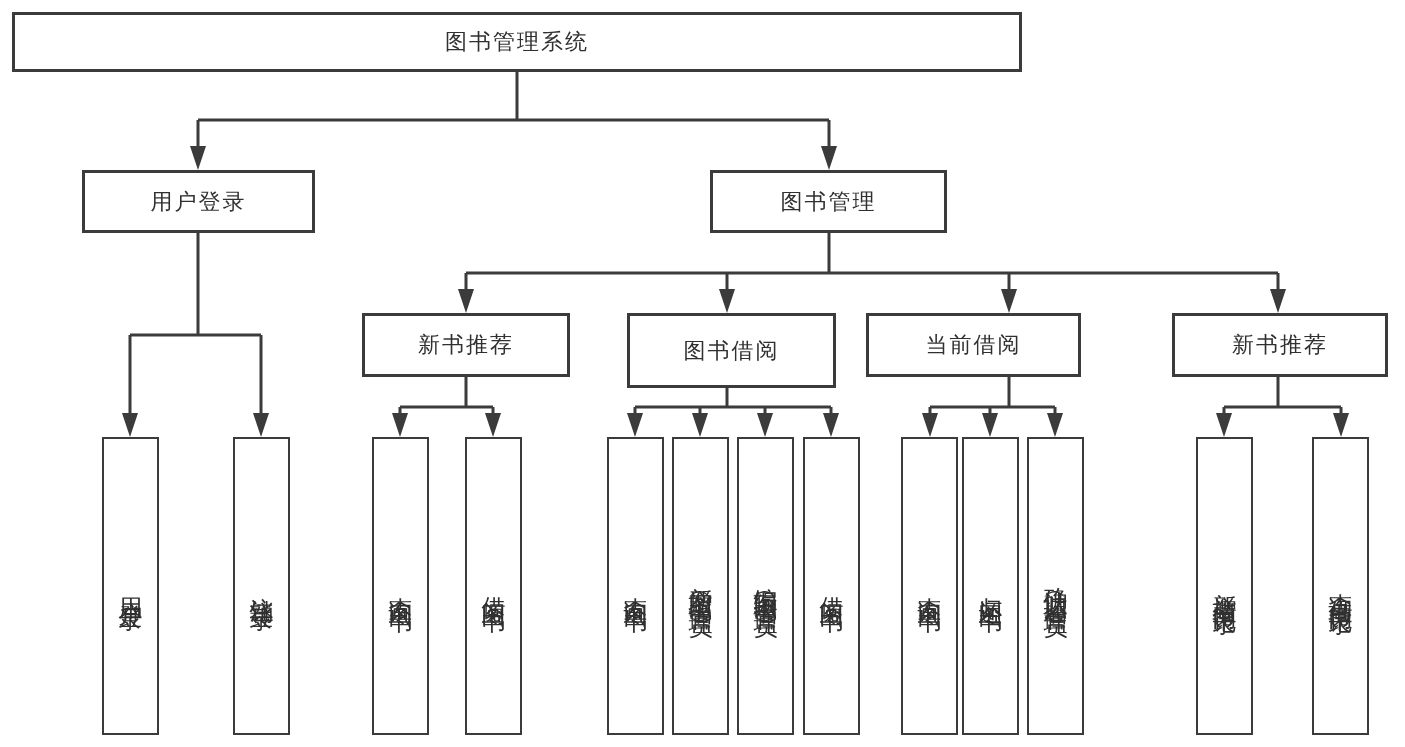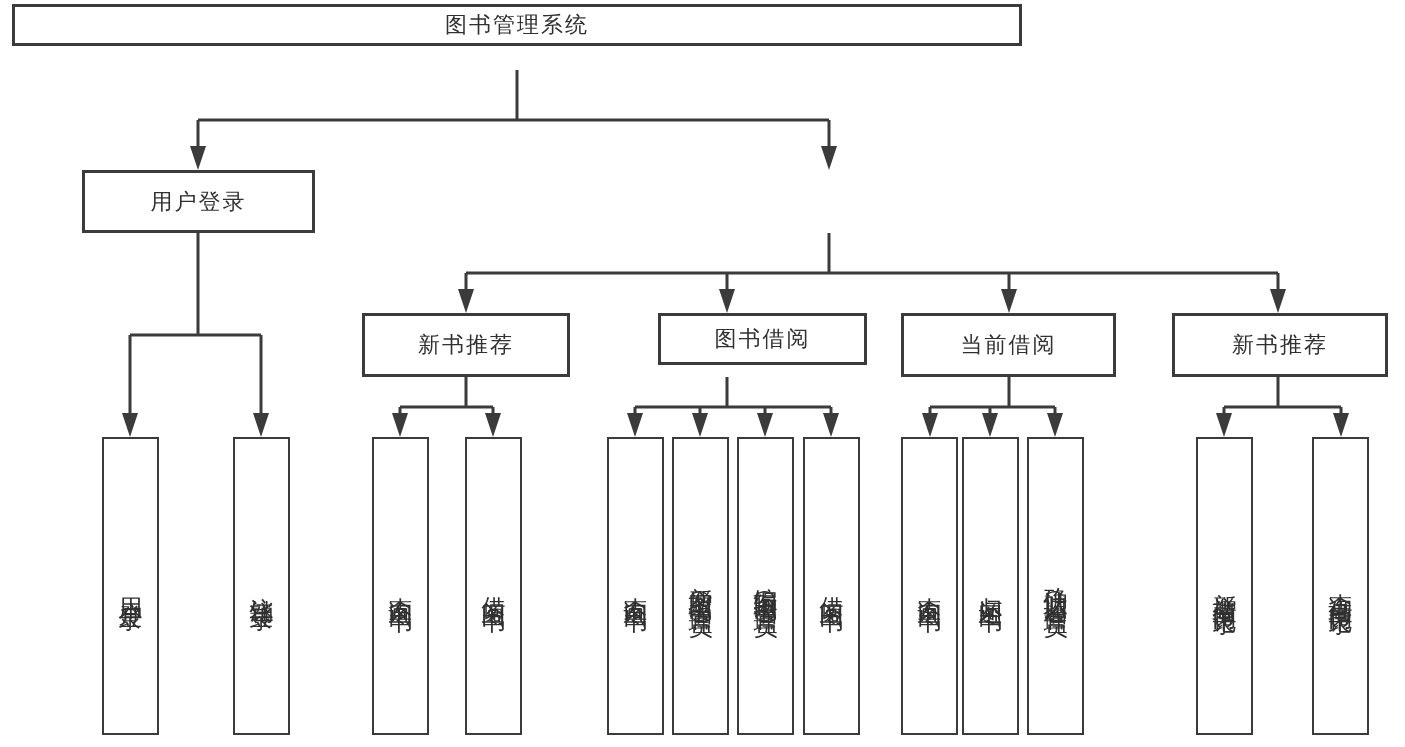--- a/index.html
+++ b/index.html
@@ -95,35 +95,38 @@
       <polygon points="757,413 773,413 765,437"></polygon>
       <polygon points="823,413 839,413 831,437"></polygon>
       <polygon points="922,413 938,413 930,437"></polygon>
       <polygon points="982,413 998,413 990,437"></polygon>
       <polygon points="1047,413 1063,413 1055,437"></polygon>
       <polygon points="1216,413 1232,413 1224,437"></polygon>
       <polygon points="1333,413 1349,413 1341,437"></polygon>
     </g>
   </svg>
 
-  <div class="node h" style="left:12px;top:4px;width:1010px;height:42px">
+  <div class="node h" style="left:12px;top:12px;width:1010px;height:60px">
     <span>图书管理系统</span>
   </div>
 
   <div class="node h" style="left:82px;top:170px;width:233px;height:63px">
     <span>用户登录</span>
   </div>
+  <div class="node h" style="left:710px;top:170px;width:237px;height:63px">
+    <span>图书管理</span>
+  </div>
 
   <div class="node h" style="left:362px;top:313px;width:208px;height:64px">
     <span>新书推荐</span>
   </div>
-  <div class="node h" style="left:658px;top:313px;width:209px;height:52px">
+  <div class="node h" style="left:627px;top:313px;width:209px;height:75px">
     <span>图书借阅</span>
   </div>
-  <div class="node h" style="left:901px;top:313px;width:215px;height:64px">
+  <div class="node h" style="left:866px;top:313px;width:215px;height:64px">
     <span>当前借阅</span>
   </div>
   <div class="node h" style="left:1172px;top:313px;width:216px;height:64px">
     <span>新书推荐</span>
   </div>
 
   <div class="node v" style="left:102px;top:437px;width:57px;height:298px">
     <span>用户登录</span>
   </div>
   <div class="node v" style="left:233px;top:437px;width:57px;height:298px">

